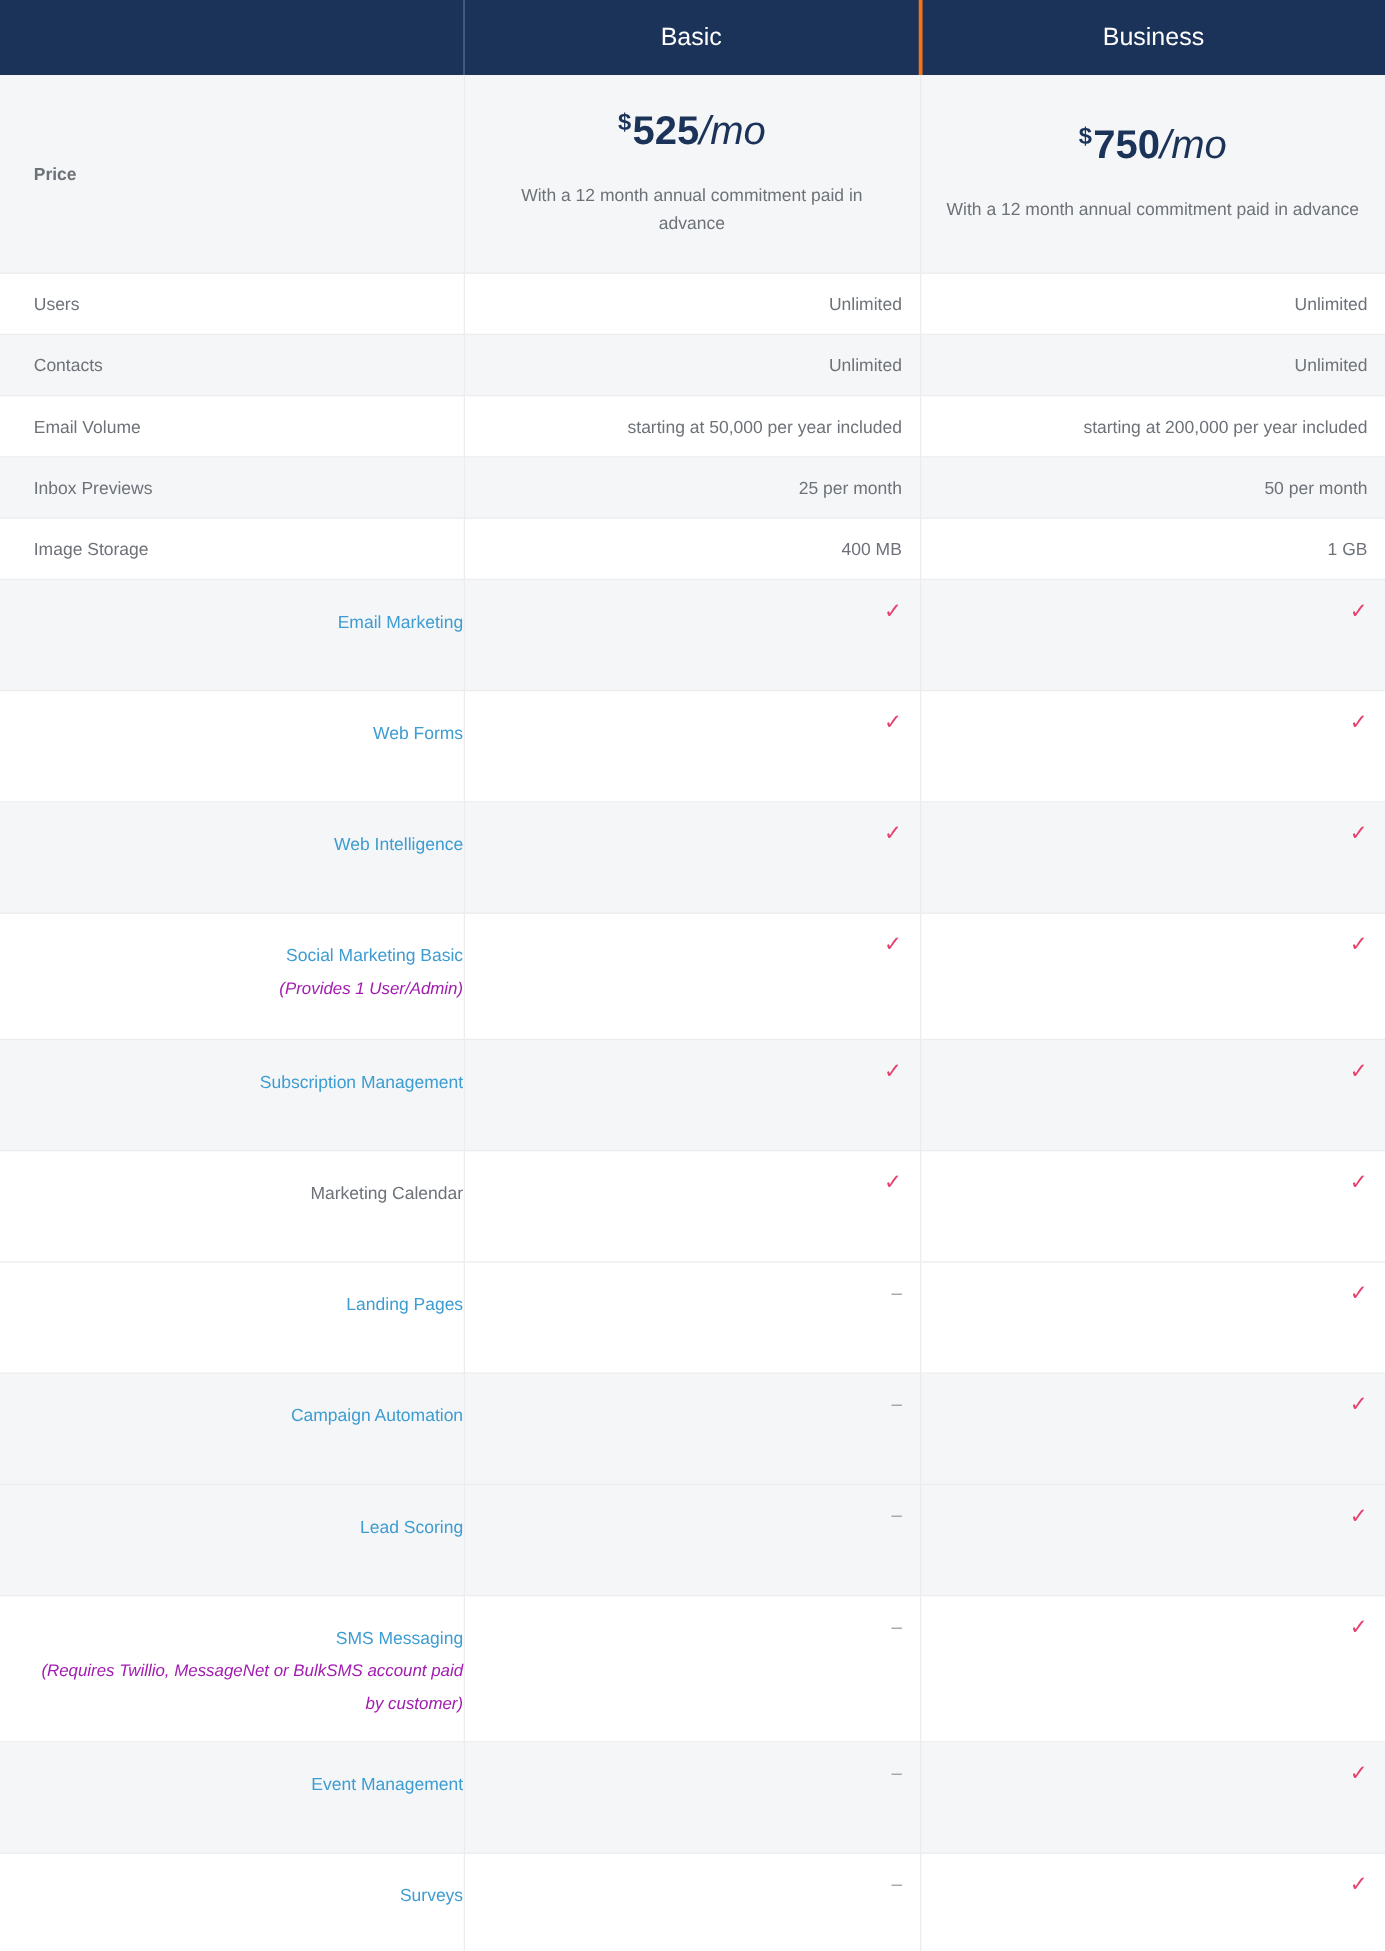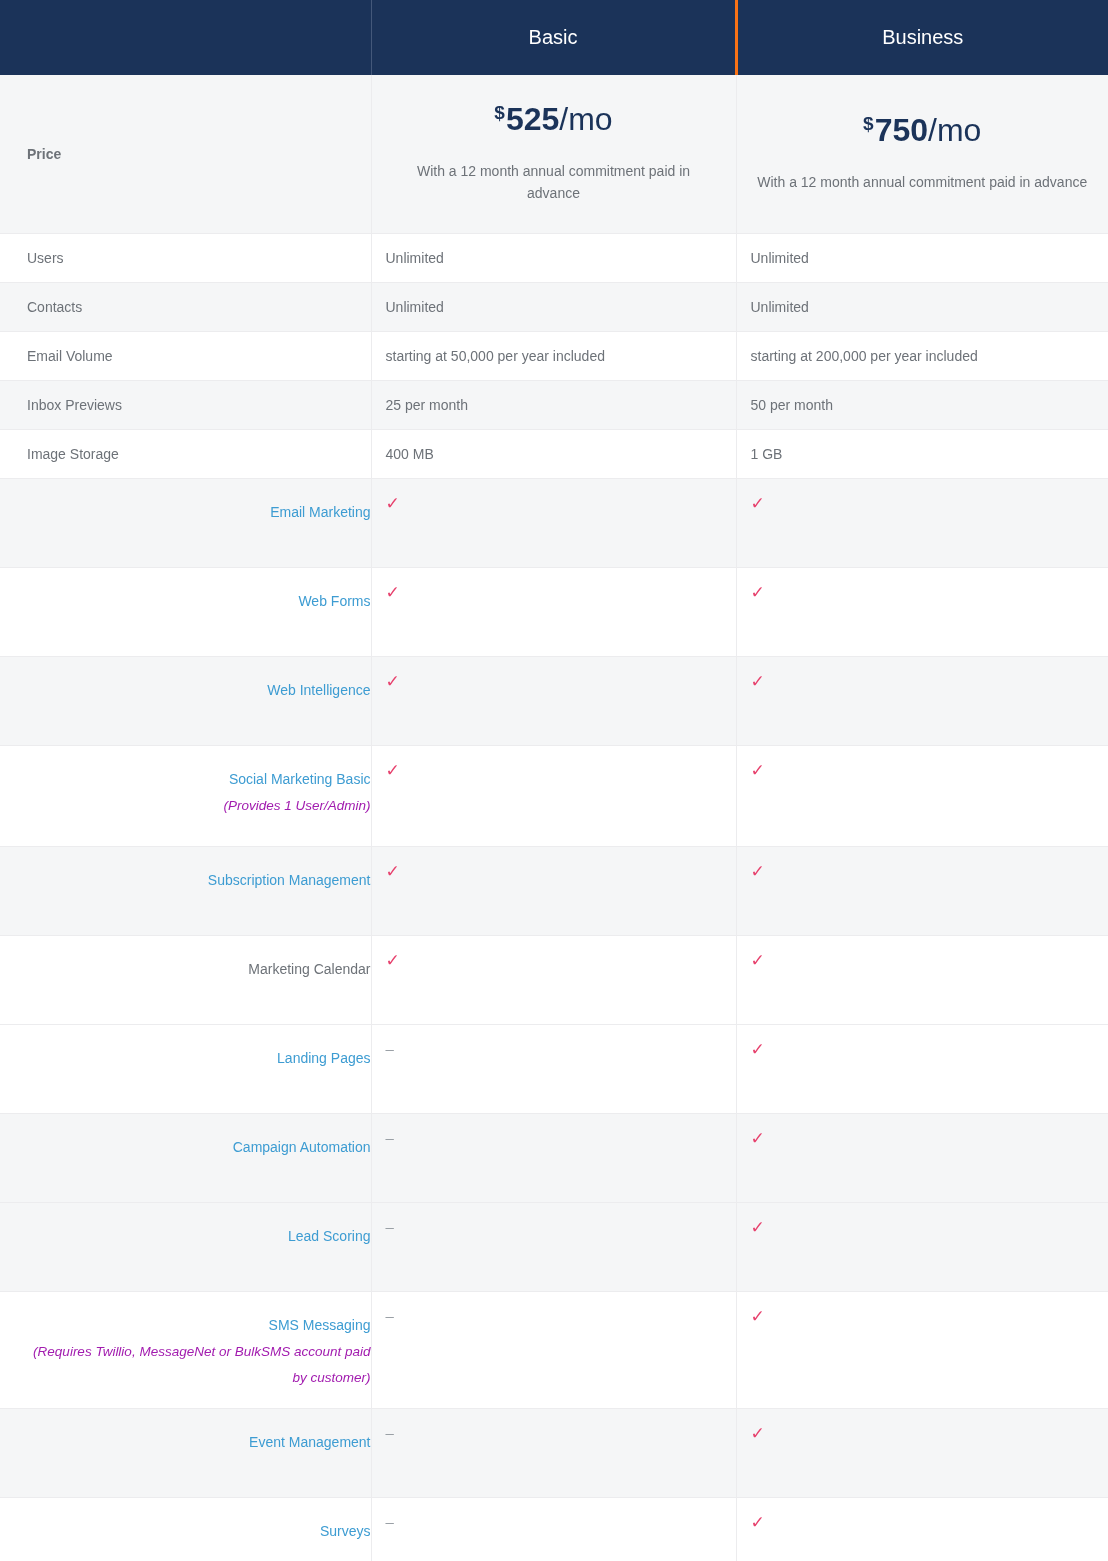--- a/index.html
+++ b/index.html
@@ -24,21 +24,21 @@
   col.c-feature { width: 371px; }
   col.c-basic   { width: 365px; }
   col.c-business{ width: 372px; }
 
   
   thead th {
     background: #1b3359;
     color: #ffffff;
     font-size: 20px;
     font-weight: normal;
-    height: 75px;
+    height: 60px;
     padding: 0;
     text-align: center;
     vertical-align: middle;
     border: 0;
   }
   thead th.blank-head {
     border-right: 1px solid #44587a;
   }
   thead th.plan-head + th.plan-head {
     border-left: 3px solid #f97316;
@@ -58,21 +58,21 @@
 
   tbody tr.alt td { background: #f5f6f7; }
   tbody tr.plain td { background: #ffffff; }
 
   td.feature-cell {
     padding: 0 0 0 27px;
     text-align: left;
     line-height: 1.9;
   }
   td.value-cell {
-    text-align: left;
+    text-align: right;
     padding: 0 14px;
   }
 
   .feature-link {
     color: #3d9cd2;
     font-size: 14px;
     display: block;
     cursor: pointer;
   }
   .feature-plain {
@@ -103,20 +103,21 @@
     margin-bottom: 26px;
     white-space: nowrap;
   }
   .price-amount .currency {
     font-size: 19px;
     font-weight: bold;
     vertical-align: 11px;
     margin-right: 1px;
   }
   .price-amount .per {
+    font-style: italic;
     font-weight: normal;
   }
   .price-note {
     color: #6d7278;
     font-size: 14px;
     line-height: 1.55;
     display: block;
   }
   td.price-label {
     padding-left: 27px;

